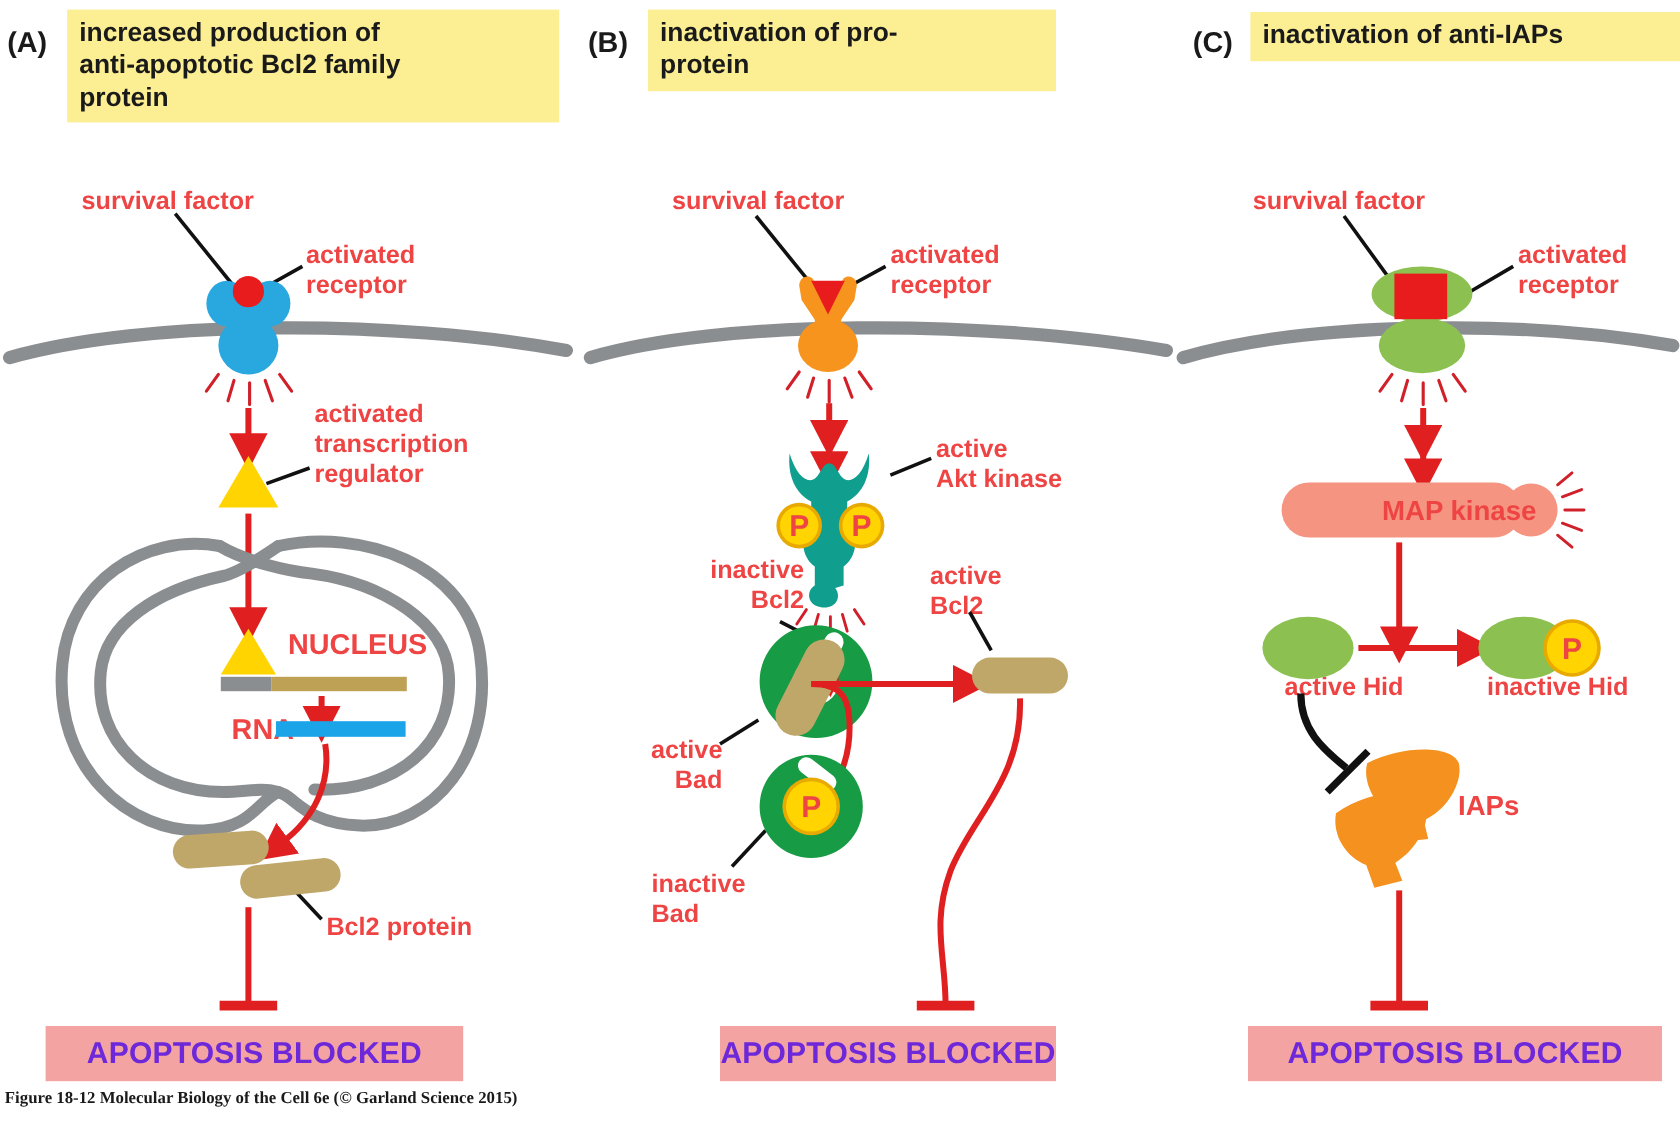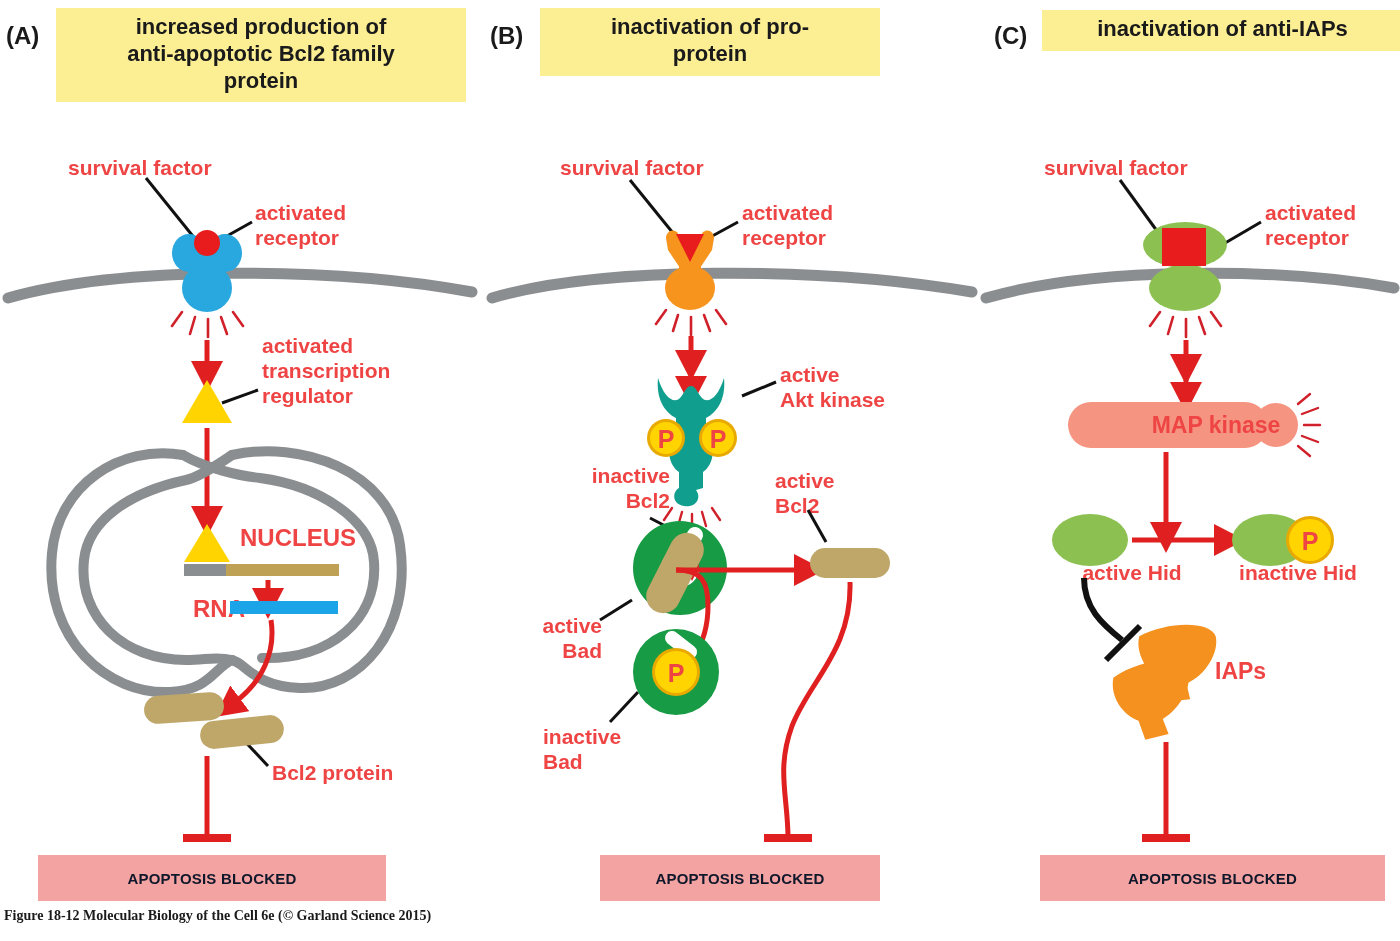--- a/index.html
+++ b/index.html
@@ -5,31 +5,31 @@
   html,body{margin:0;padding:0;background:#ffffff;}
   body{width:1400px;height:941px;position:relative;overflow:hidden;
        font-family:"Liberation Sans","DejaVu Sans",sans-serif;color:#111;}
   .panel{position:absolute;top:0;height:941px;}
   #panelA{left:0;width:480px;}
   #panelB{left:480px;width:500px;}
   #panelC{left:980px;width:420px;}
 
   .panel-letter{position:absolute;font-weight:bold;font-size:24px;color:#1a1a1a;}
   .panel-title{position:absolute;background:#FBEE93;font-weight:bold;font-size:22px;
-               line-height:1.22;color:#1a1a1a;padding:6px 10px 8px 10px;box-sizing:border-box;text-align:center;}
+               line-height:1.22;color:#1a1a1a;padding:6px 10px 8px 10px;box-sizing:border-box;}
 
   .lbl{position:absolute;font-weight:bold;font-size:21px;line-height:1.2;color:#ef4444;}
   .lbl.center{text-align:center;}
   .lbl.right{text-align:right;}
 
   svg.layer{position:absolute;left:0;top:0;width:100%;height:941px;overflow:visible;
             pointer-events:none;}
 
-  .apop{position:absolute;background:#F4A3A3;color:#0f172a;font-weight:bold;
-        font-size:15px;letter-spacing:.2px;display:flex;align-items:center;
+  .apop{position:absolute;background:#F4A3A3;color:#6d28d9;font-weight:bold;
+        font-size:25px;letter-spacing:.2px;display:flex;align-items:center;
         justify-content:center;}
 
   .caption{position:absolute;left:4px;top:908px;font-size:14px;font-weight:bold;
            color:#1a1a1a;font-family:"Liberation Serif","DejaVu Serif",serif;}
   .pglyph{font-family:"Liberation Sans",sans-serif;font-weight:bold;}
 </style>
 </head>
 <body>
 
 <div class="panel" id="panelA">
@@ -268,21 +268,21 @@
   <div class="panel-letter" style="left:14px;top:22px;">(C)</div>
   <div class="panel-title" style="left:62px;top:10px;width:361px;">
     <div>inactivation of anti-IAPs</div>
   </div>
 
   <div class="lbl" style="left:64px;top:155px;">survival factor</div>
   <div class="lbl" style="left:285px;top:200px;">
     <div>activated</div>
     <div>receptor</div>
   </div>
-  <div class="lbl center" style="left:72px;top:560px;width:160px;">active Hid</div>
+  <div class="lbl center" style="left:60px;top:560px;width:160px;">active Hid</div>
   <div class="lbl center" style="left:218px;top:560px;width:200px;">inactive Hid</div>
   <div class="lbl" style="left:235px;top:658px;font-size:23px;text-align:right;">IAPs</div>
 
   <svg class="layer" viewBox="0 0 420 941">
     <defs>
       <marker id="ahC" markerWidth="7" markerHeight="7" refX="1.2" refY="3.2" orient="auto">
         <path d="M0,0 L6.2,3.2 L0,6.4 Z" fill="#E02020"></path>
       </marker>
     </defs>
 

